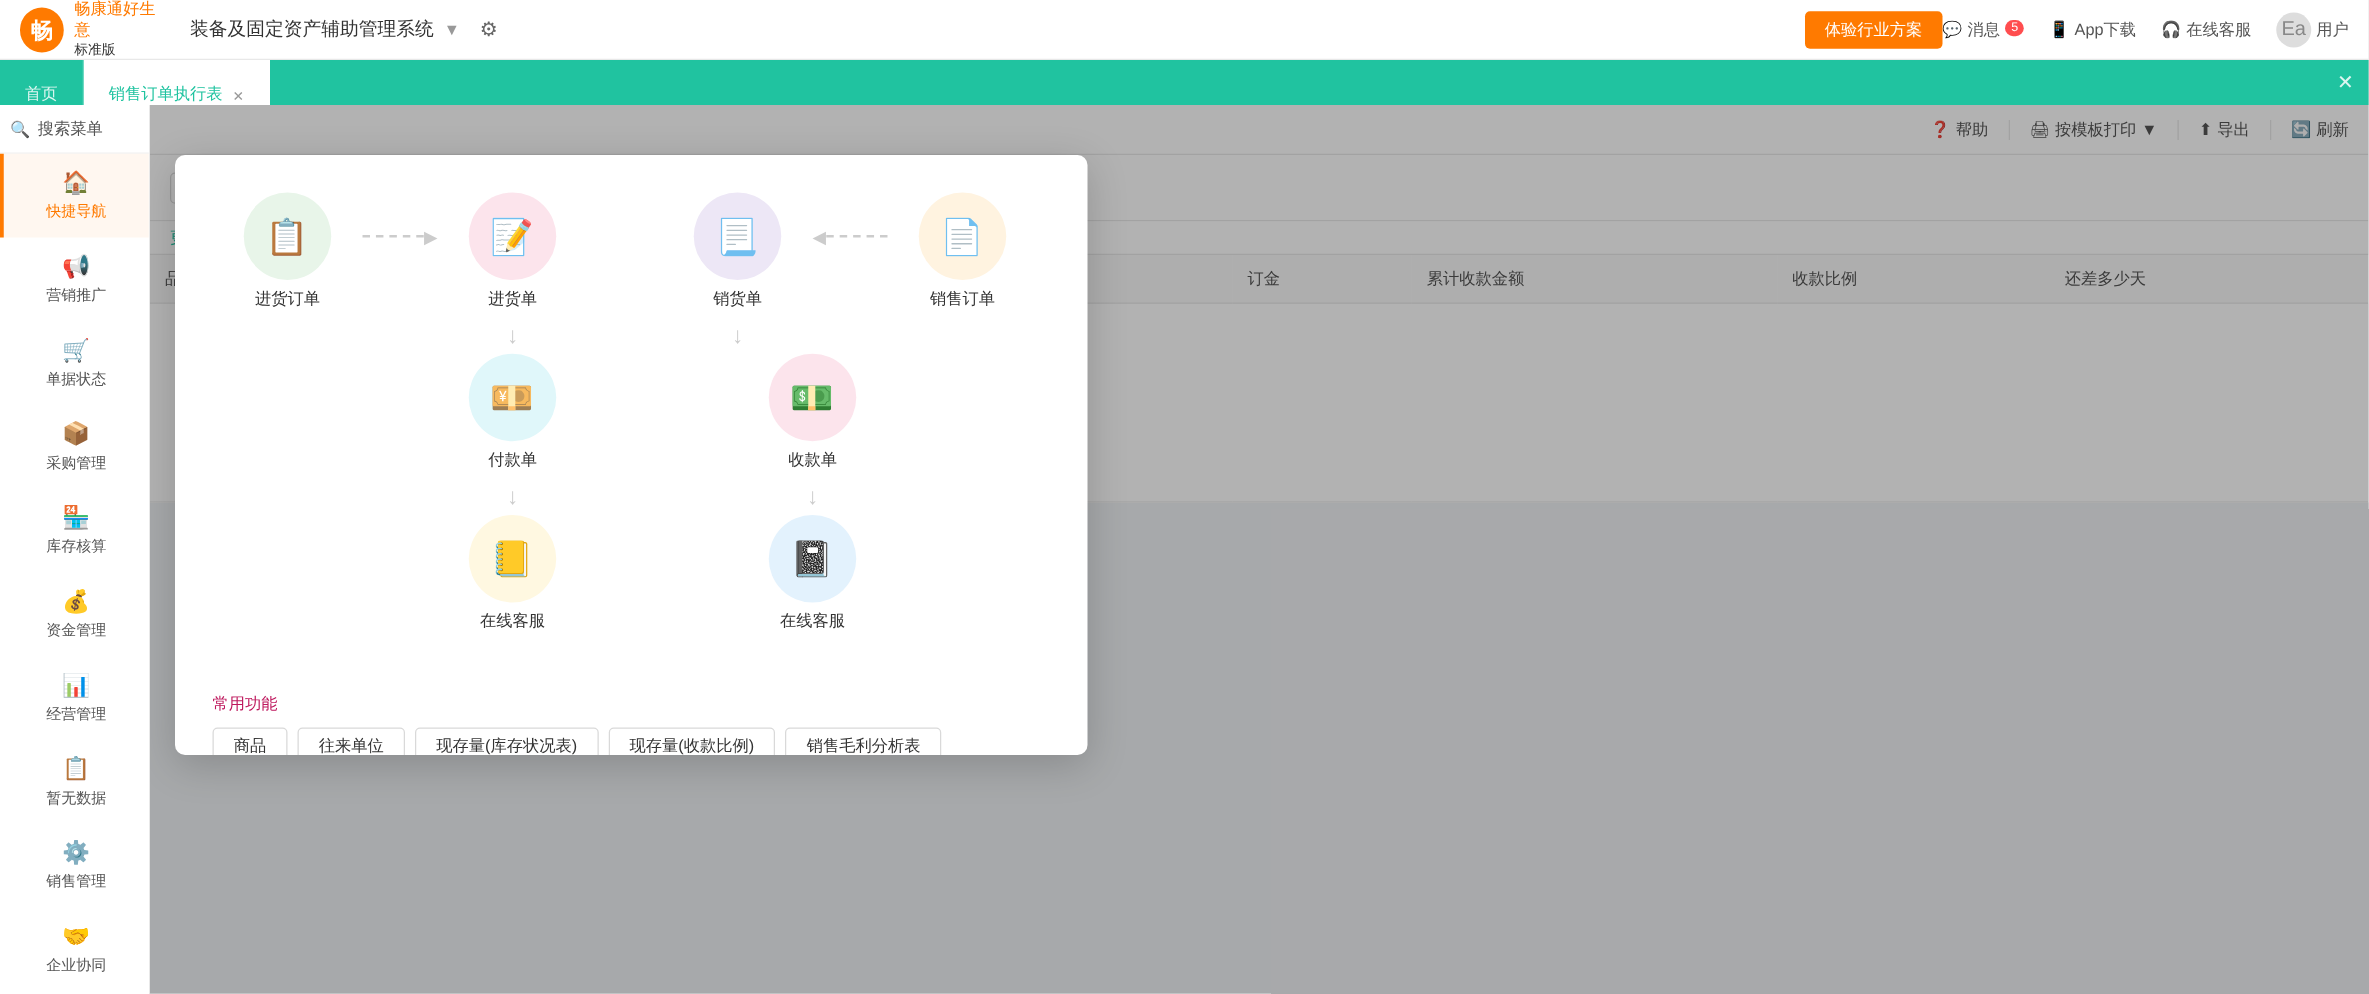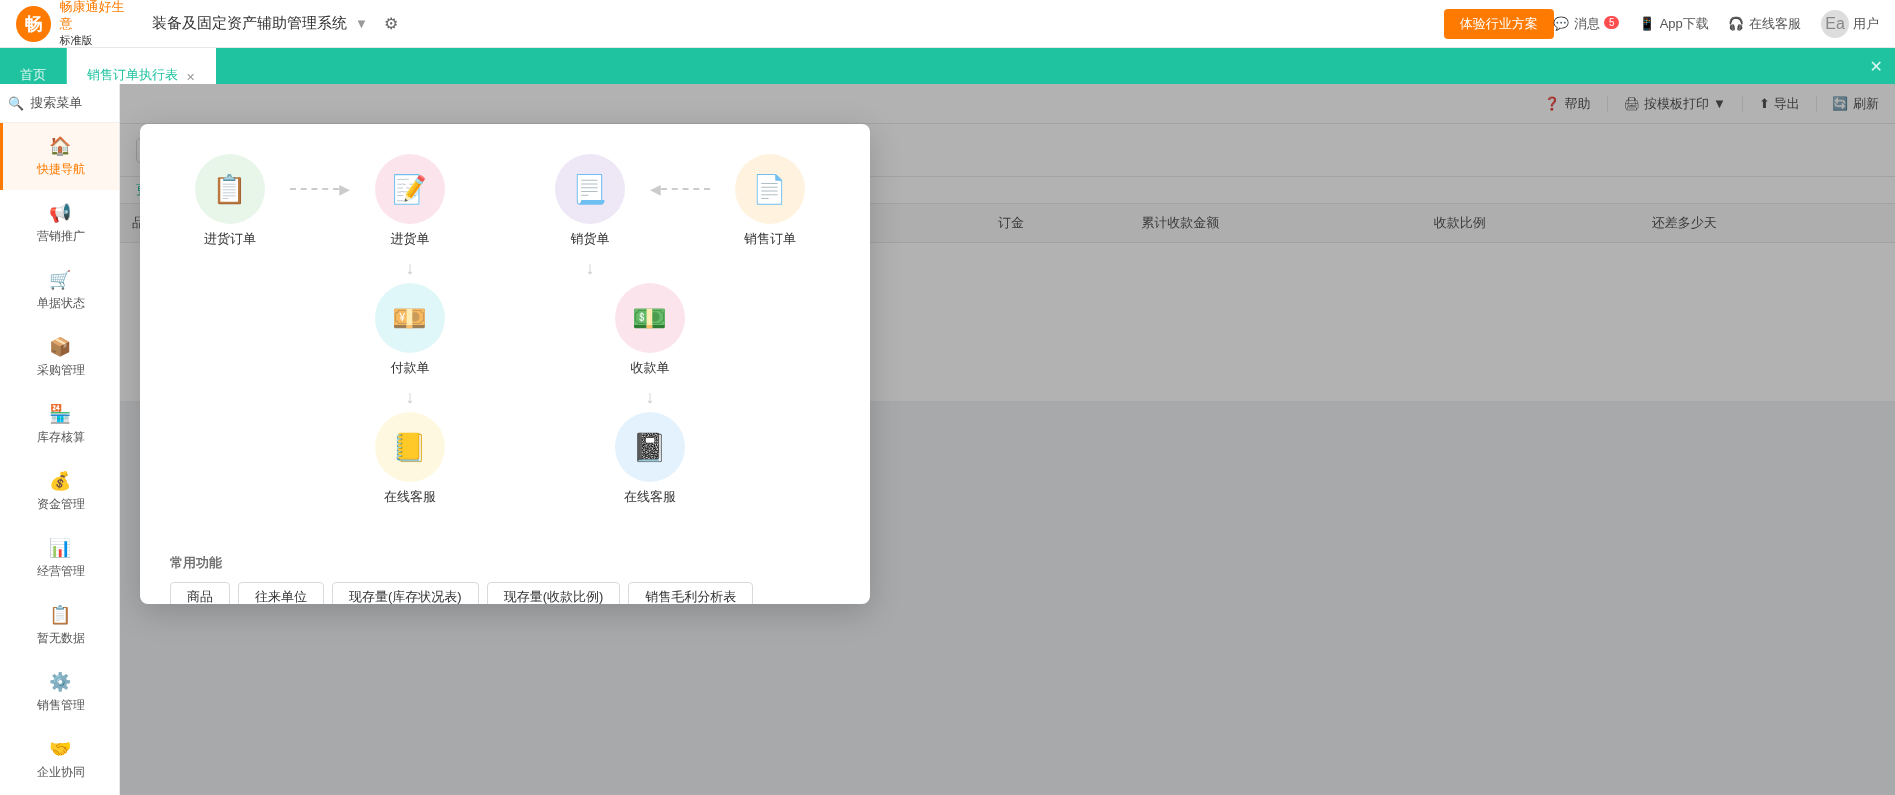--- a/index.html
+++ b/index.html
@@ -381,23 +381,23 @@
       height: 0;
     }
     .arrow-head { color: #ccc; font-size: 14px; }
 
     
     .common-functions {
       margin-top: 10px;
     }
     .common-title {
       font-size: 13px;
-      color: #737373;
+      color: #be185d;
       margin-bottom: 10px;
-      font-weight: 700;
+      font-weight: 400;
       margin-top: 38px;
     }
     .func-buttons {
       display: flex;
       flex-wrap: wrap;
       gap: 8px;
       margin-bottom: 8px;
     }
     .func-btn {
       border: 1px solid #d9d9d9;

